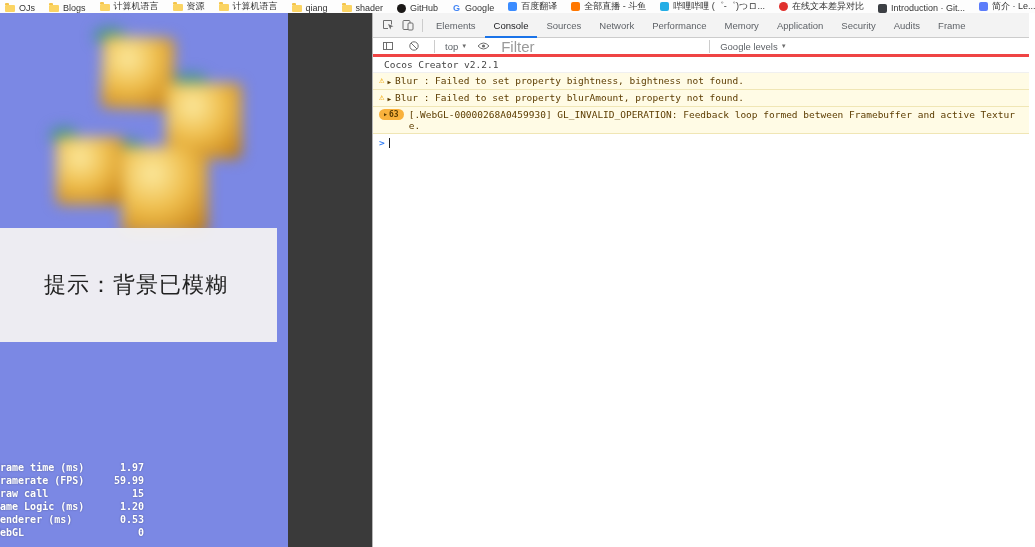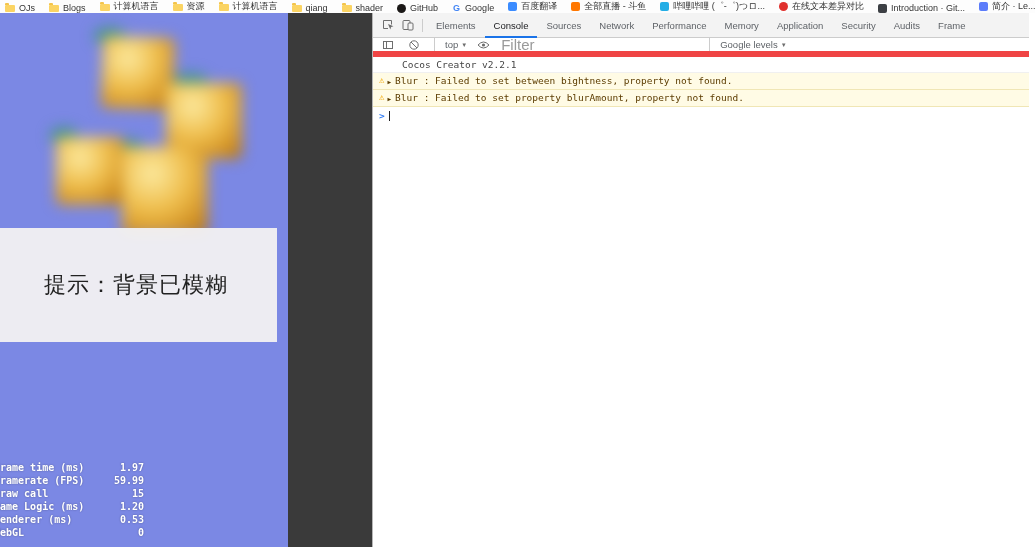--- a/index.html
+++ b/index.html
@@ -75,38 +75,38 @@
   }
   .dt-icon-btn{ width:20px; height:18px; display:flex; align-items:center; justify-content:center; flex:none; cursor:pointer; }
   .vsep{ width:1px; height:13px; background:#ccc; margin:0 4px; flex:none; }
   .dt-tabs{ display:flex; height:100%; }
   .dt-tab{ padding:0 9px; font-size:9.5px; color:#5f6368; display:flex; align-items:center; position:relative; cursor:pointer; }
   .dt-tab.active{ color:#202124; }
   .dt-tab.active::after{ content:''; position:absolute; left:0; right:0; bottom:-1px; height:2px; background:#1a73e8; }
 
   .dt-toolbar{
     position:absolute; top:25px; left:0; right:0; height:19px;
-    border-bottom:6px solid #ef4444; background:#fff;
+    border-bottom:3px solid #ef4444; background:#fff;
     display:flex; align-items:center; padding:0 5px; gap:6px;
     font-size:9.5px; color:#5f6368;
   }
   .ctx-select,.levels-select{ display:flex; align-items:center; gap:3px; cursor:pointer; flex:none; }
   .dd-caret{ font-size:6px; color:#6e6e6e; }
   .filter-input{
     width:200px; border:none; outline:none; font-size:15px; color:#333;
     font-family:"Liberation Sans", sans-serif; background:transparent;
   }
   .filter-input::placeholder{ color:#9a9a9a; }
 
   .dt-console{
     position:absolute; top:44px; left:0; right:0; bottom:0; overflow:hidden;
     font-family:"DejaVu Sans Mono", monospace; font-size:9.5px; color:#303942;
   }
   .msg{ display:flex; align-items:flex-start; padding:2px 6px; border-bottom:1px solid #f0f0f0; line-height:11px; }
-  .msg.log .msg-text{ margin-left:23px; color:#444; }
+  .msg.log .msg-text{ margin-left:5px; color:#444; }
   .msg.warning{ background:#fffbe5; border-bottom-color:#f0e6b5; color:#5c3c00; }
   .warn-icon{ color:#f2a600; font-size:9px; margin-right:3px; line-height:11px; flex:none; }
   .expand{ color:#5c3c00; font-size:6px; margin-right:4px; line-height:11px; margin-top:1px; flex:none; }
   .badge{
     background:#f9b13c; color:#5c3c00; font-size:8px; font-weight:bold;
     border-radius:7px; padding:0 5px; margin-right:5px; line-height:11px;
     display:inline-flex; align-items:center; gap:2px; flex:none;
   }
   .badge-arrow{ font-size:5px; }
   .msg-text{ word-break:break-all; }
@@ -296,27 +296,31 @@
       </div>
 
       <div class="dt-console">
         <div>
             <div class="msg log">
               <span class="msg-text">Cocos Creator v2.2.1</span>
             </div>
             <div class="msg warning">
               <span class="warn-icon">⚠</span>
               <span class="expand">▶</span>
-              <span class="msg-text">Blur : Failed to set between bightness, property not found.</span>
+              <span class="msg-text">Blur : Failed to set property bightness, bightness not found.</span>
             </div>
             <div class="msg warning">
               <span class="warn-icon">⚠</span>
               <span class="expand">▶</span>
               <span class="msg-text">Blur : Failed to set property blurAmount, property not found.</span>
             </div>
+            <div class="msg warning">
+              <span class="badge"><span class="badge-arrow">▶</span>63</span>
+              <span class="msg-text">[.WebGL-00000268A0459930] GL_INVALID_OPERATION: Feedback loop formed between Framebuffer and active Texture.</span>
+            </div>
           </div>
         <div class="prompt">
           <span class="chev">&gt;</span>
           <span class="caret-line"></span>
         </div>
       </div>
 
     </div>
   </div>
 </div>

